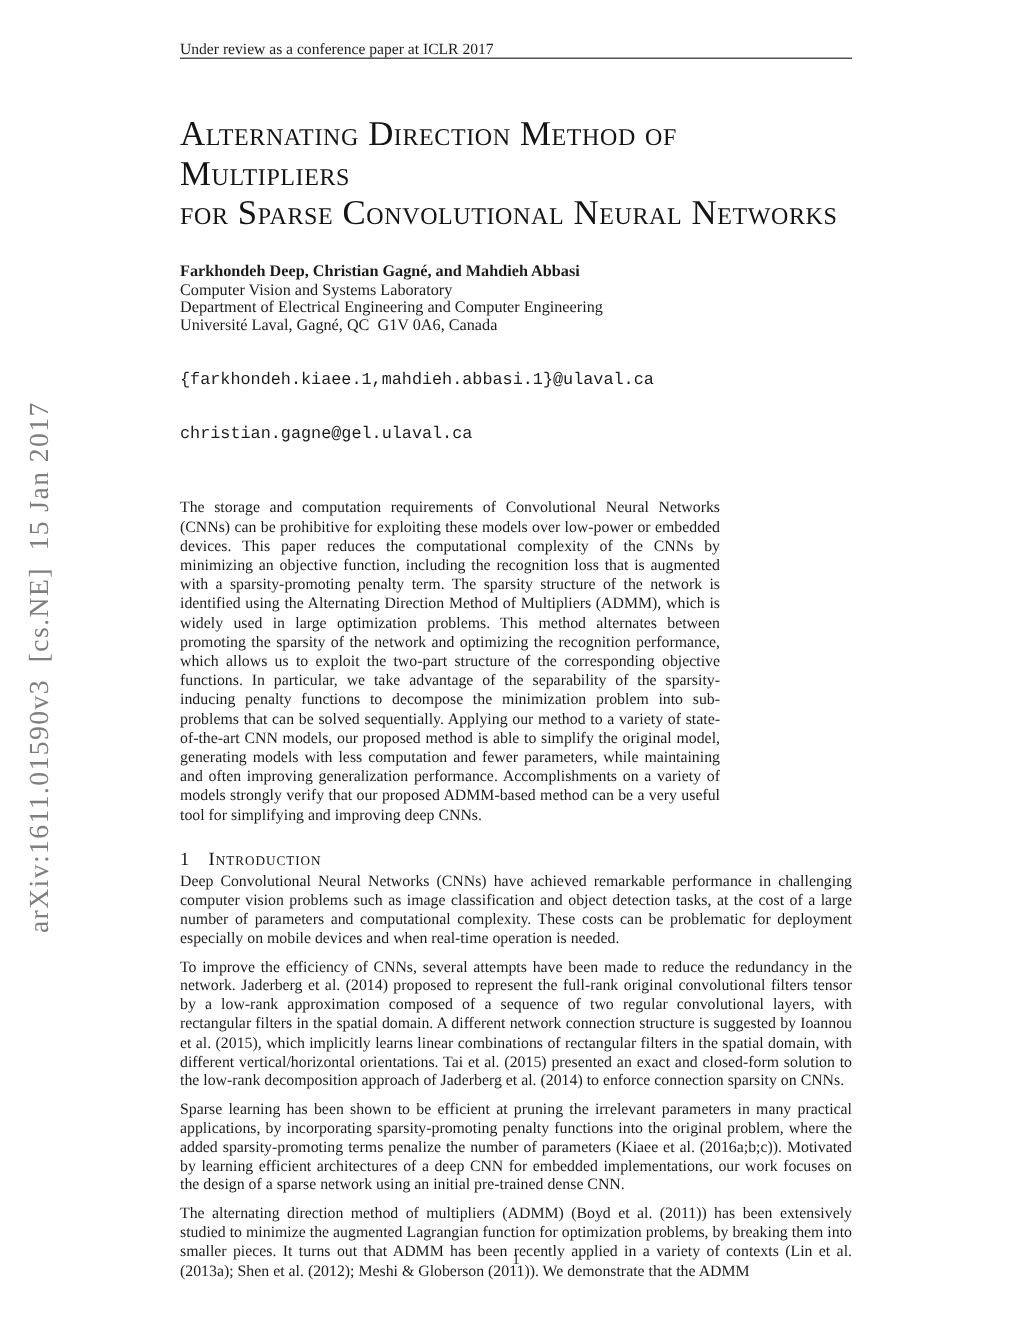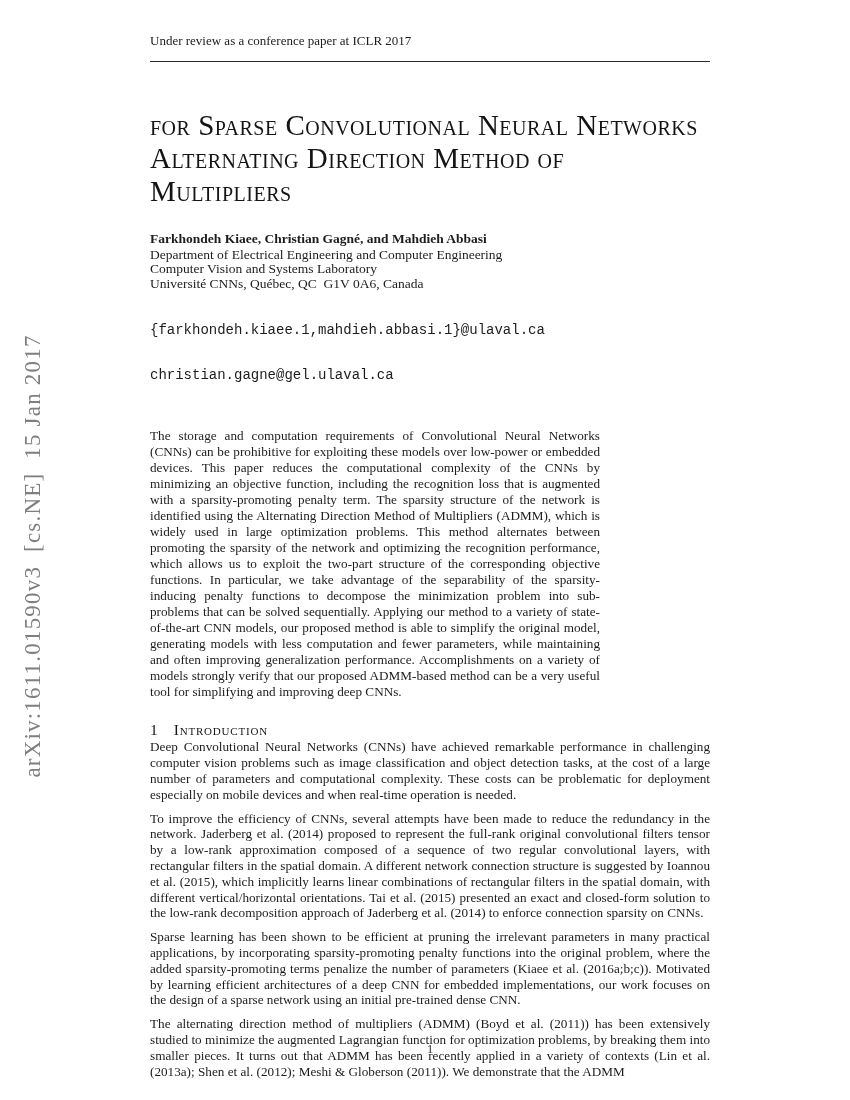--- a/index.html
+++ b/index.html
@@ -15,21 +15,21 @@
     font-family: "Liberation Serif", serif;
     color: #1c1c1c;
     overflow: hidden;
   }
   .content {
     padding: 0 140px 0 150px; 
   }
   
   .running-head {
     margin-top: 34px;
-    padding-bottom: 13px;
+    padding-bottom: 0;
     border-bottom: 1.5px solid #2a2a2a;
     font-size: 13px;
     line-height: 14px;
   }
   
   .paper-title {
     margin-top: 47px;
     font-variant: small-caps;
     font-size: 29px;
     line-height: 33px;
@@ -132,29 +132,29 @@
     <span>arXiv:1611.01590v3  [cs.NE]  15 Jan 2017</span>
   </div>
 
   <div class="content">
 
     <div class="running-head">
       <span>Under review as a conference paper at ICLR 2017</span>
     </div>
 
     <div class="paper-title">
+      <div>Alternating Direction Method of Multipliers</div>
       <div>for Sparse Convolutional Neural Networks</div>
-      <div>Alternating Direction Method of Multipliers</div>
     </div>
 
     <div class="authors-block">
-      <div class="author-names">Farkhondeh Kiaee, Christian Gagné, and Mahdieh Abbasi</div>
+      <div class="author-names">Farkhondeh Deep, Christian Gagné, and Mahdieh Abbasi</div>
+      <div class="affiliation">Computer Vision and Systems Laboratory</div>
       <div class="affiliation">Department of Electrical Engineering and Computer Engineering</div>
-      <div class="affiliation">Computer Vision and Systems Laboratory</div>
-      <div class="affiliation">Université CNNs, Québec, QC  G1V 0A6, Canada</div>
+      <div class="affiliation">Université Laval, Gagné, QC  G1V 0A6, Canada</div>
       <div class="emails">
         <div>{farkhondeh.kiaee.1,mahdieh.abbasi.1}@ulaval.ca</div>
         <div>christian.gagne@gel.ulaval.ca</div>
       </div>
     </div>
 
 
     <div class="abstract-body">The storage and computation requirements of Convolutional Neural Networks (CNNs) can be prohibitive for exploiting these models over low-power or embedded devices. This paper reduces the computational complexity of the CNNs by minimizing an objective function, including the recognition loss that is augmented with a sparsity-promoting penalty term. The sparsity structure of the network is identified using the Alternating Direction Method of Multipliers (ADMM), which is widely used in large optimization problems. This method alternates between promoting the sparsity of the network and optimizing the recognition performance, which allows us to exploit the two-part structure of the corresponding objective functions. In particular, we take advantage of the separability of the sparsity-inducing penalty functions to decompose the minimization problem into sub-problems that can be solved sequentially. Applying our method to a variety of state-of-the-art CNN models, our proposed method is able to simplify the original model, generating models with less computation and fewer parameters, while maintaining and often improving generalization performance. Accomplishments on a variety of models strongly verify that our proposed ADMM-based method can be a very useful tool for simplifying and improving deep CNNs.</div>
 
     <div class="section-heading">

